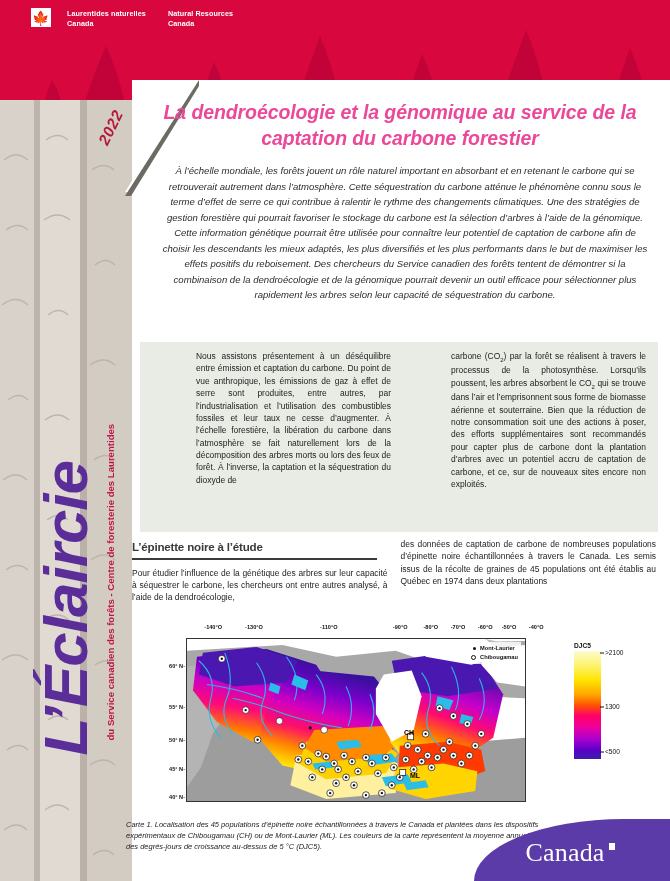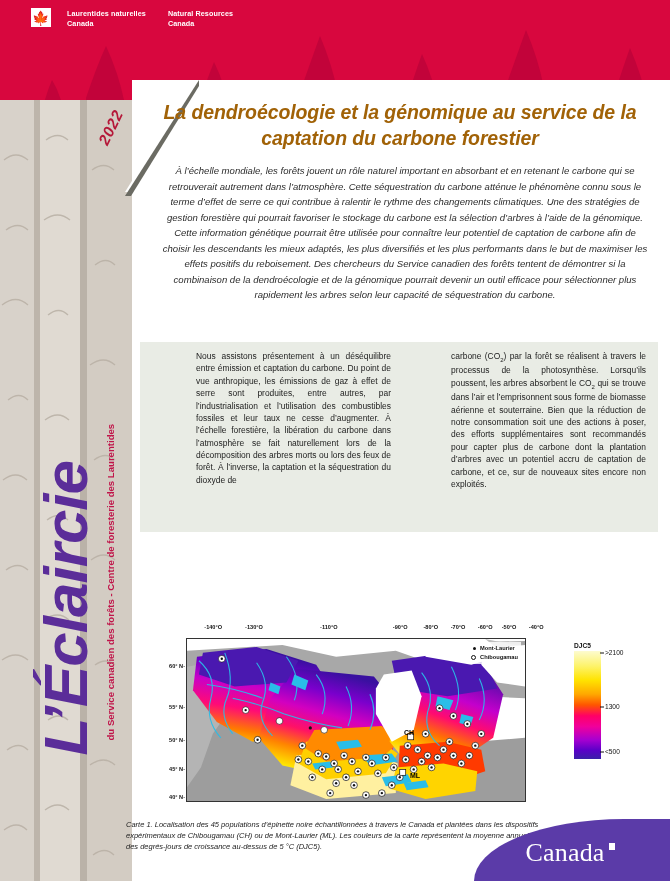--- a/index.html
+++ b/index.html
@@ -78,21 +78,21 @@
     position: absolute; left: 125px; top: 80px; width: 70px; height: 112px;
     background: #fff; z-index: 7;
     clip-path: polygon(100% 0, 100% 100%, 0 100%);
   }
   .notch-edge {
     position: absolute; left: 125px; top: 80px; width: 74px; height: 116px; z-index: 9;
   }
 
   .title {
     position: absolute; left: 150px; top: 100px; width: 500px; text-align: center;
-    font-size: 19.5px; font-weight: bold; font-style: italic; color: #a16207;
+    font-size: 19.5px; font-weight: bold; font-style: italic; color: #ec4899;
     line-height: 1.33; letter-spacing: -.1px; z-index: 11;
   }
 
   .lede {
     position: absolute; left: 160px; top: 163px; width: 490px;
     font-size: 9.55px; font-style: italic; color: #2c2c2c;
     line-height: 1.63; text-align: center; z-index: 11;
   }
 
   
@@ -295,20 +295,28 @@
   <div class="lede">À l’échelle mondiale, les forêts jouent un rôle naturel important en absorbant et en retenant le carbone qui se retrouverait autrement dans l’atmosphère. Cette séquestration du carbone atténue le phénomène connu sous le terme d’effet de serre ce qui contribue à ralentir le rythme des changements climatiques. Une des stratégies de gestion forestière qui pourrait favoriser le stockage du carbone est la sélection d’arbres à l’aide de la génomique. Cette information génétique pourrait être utilisée pour connaître leur potentiel de captation de carbone afin de choisir les descendants les mieux adaptés, les plus diversifiés et les plus performants dans le but de maximiser les effets positifs du reboisement. Des chercheurs du Service canadien des forêts tentent de démontrer si la combinaison de la dendroécologie et de la génomique pourrait devenir un outil efficace pour sélectionner plus rapidement les arbres selon leur capacité de séquestration du carbone.</div>
 
   <div class="callout">
     <div class="callout-cols">
       <div class="callout-col">Nous assistons présentement à un déséquilibre entre émission et captation du carbone. Du point de vue anthropique, les émissions de gaz à effet de serre sont produites, entre autres, par l’industrialisation et l’utilisation des combustibles fossiles et leur taux ne cesse d’augmenter. À l’échelle forestière, la libération du carbone dans l’atmosphère se fait naturellement lors de la décomposition des arbres morts ou lors des feux de forêt. À l’inverse, la captation et la séquestration du dioxyde de</div>
       <div class="callout-col"><span>carbone (CO</span><sub>2</sub><span>) par la forêt se réalisent à travers le processus de la photosynthèse. Lorsqu’ils poussent, les arbres absorbent le CO</span><sub>2</sub><span> qui se trouve dans l’air et l’emprisonnent sous forme de biomasse aérienne et souterraine. Bien que la réduction de notre consommation soit une des actions à poser, des efforts supplémentaires sont recommandés pour capter plus de carbone dont la plantation d’arbres avec un potentiel accru de captation de carbone, et ce, sur de nouveaux sites encore non exploités.</span></div>
     </div>
   </div>
 
   <div class="body3">
+    <div class="bcol">
+      <div class="sec-head">L’épinette noire à l’étude</div>
+      <div class="sec-rule"></div>
+      <div>Pour étudier l’influence de la génétique des arbres sur leur capacité à séquestrer le carbone, les chercheurs ont entre autres analysé, à l’aide de la dendroécologie,</div>
+    </div>
+    <div class="bcol">
+      <div>des données de captation de carbone de nombreuses populations d’épinette noire échantillonnées à travers le Canada. Les semis issus de la récolte de graines de 45 populations ont été établis au Québec en 1974 dans deux plantations</div>
+    </div>
   </div>
 
   <div class="figure">
     <div class="map-wrap">
 
       <div class="lon-axis" id="lon-axis">
           <span style="left: 8%;">-140°O</span>
           <span style="left: 20%;">-130°O</span>
           <span style="left: 42%;">-110°O</span>
           <span style="left: 63%;">-90°O</span>

